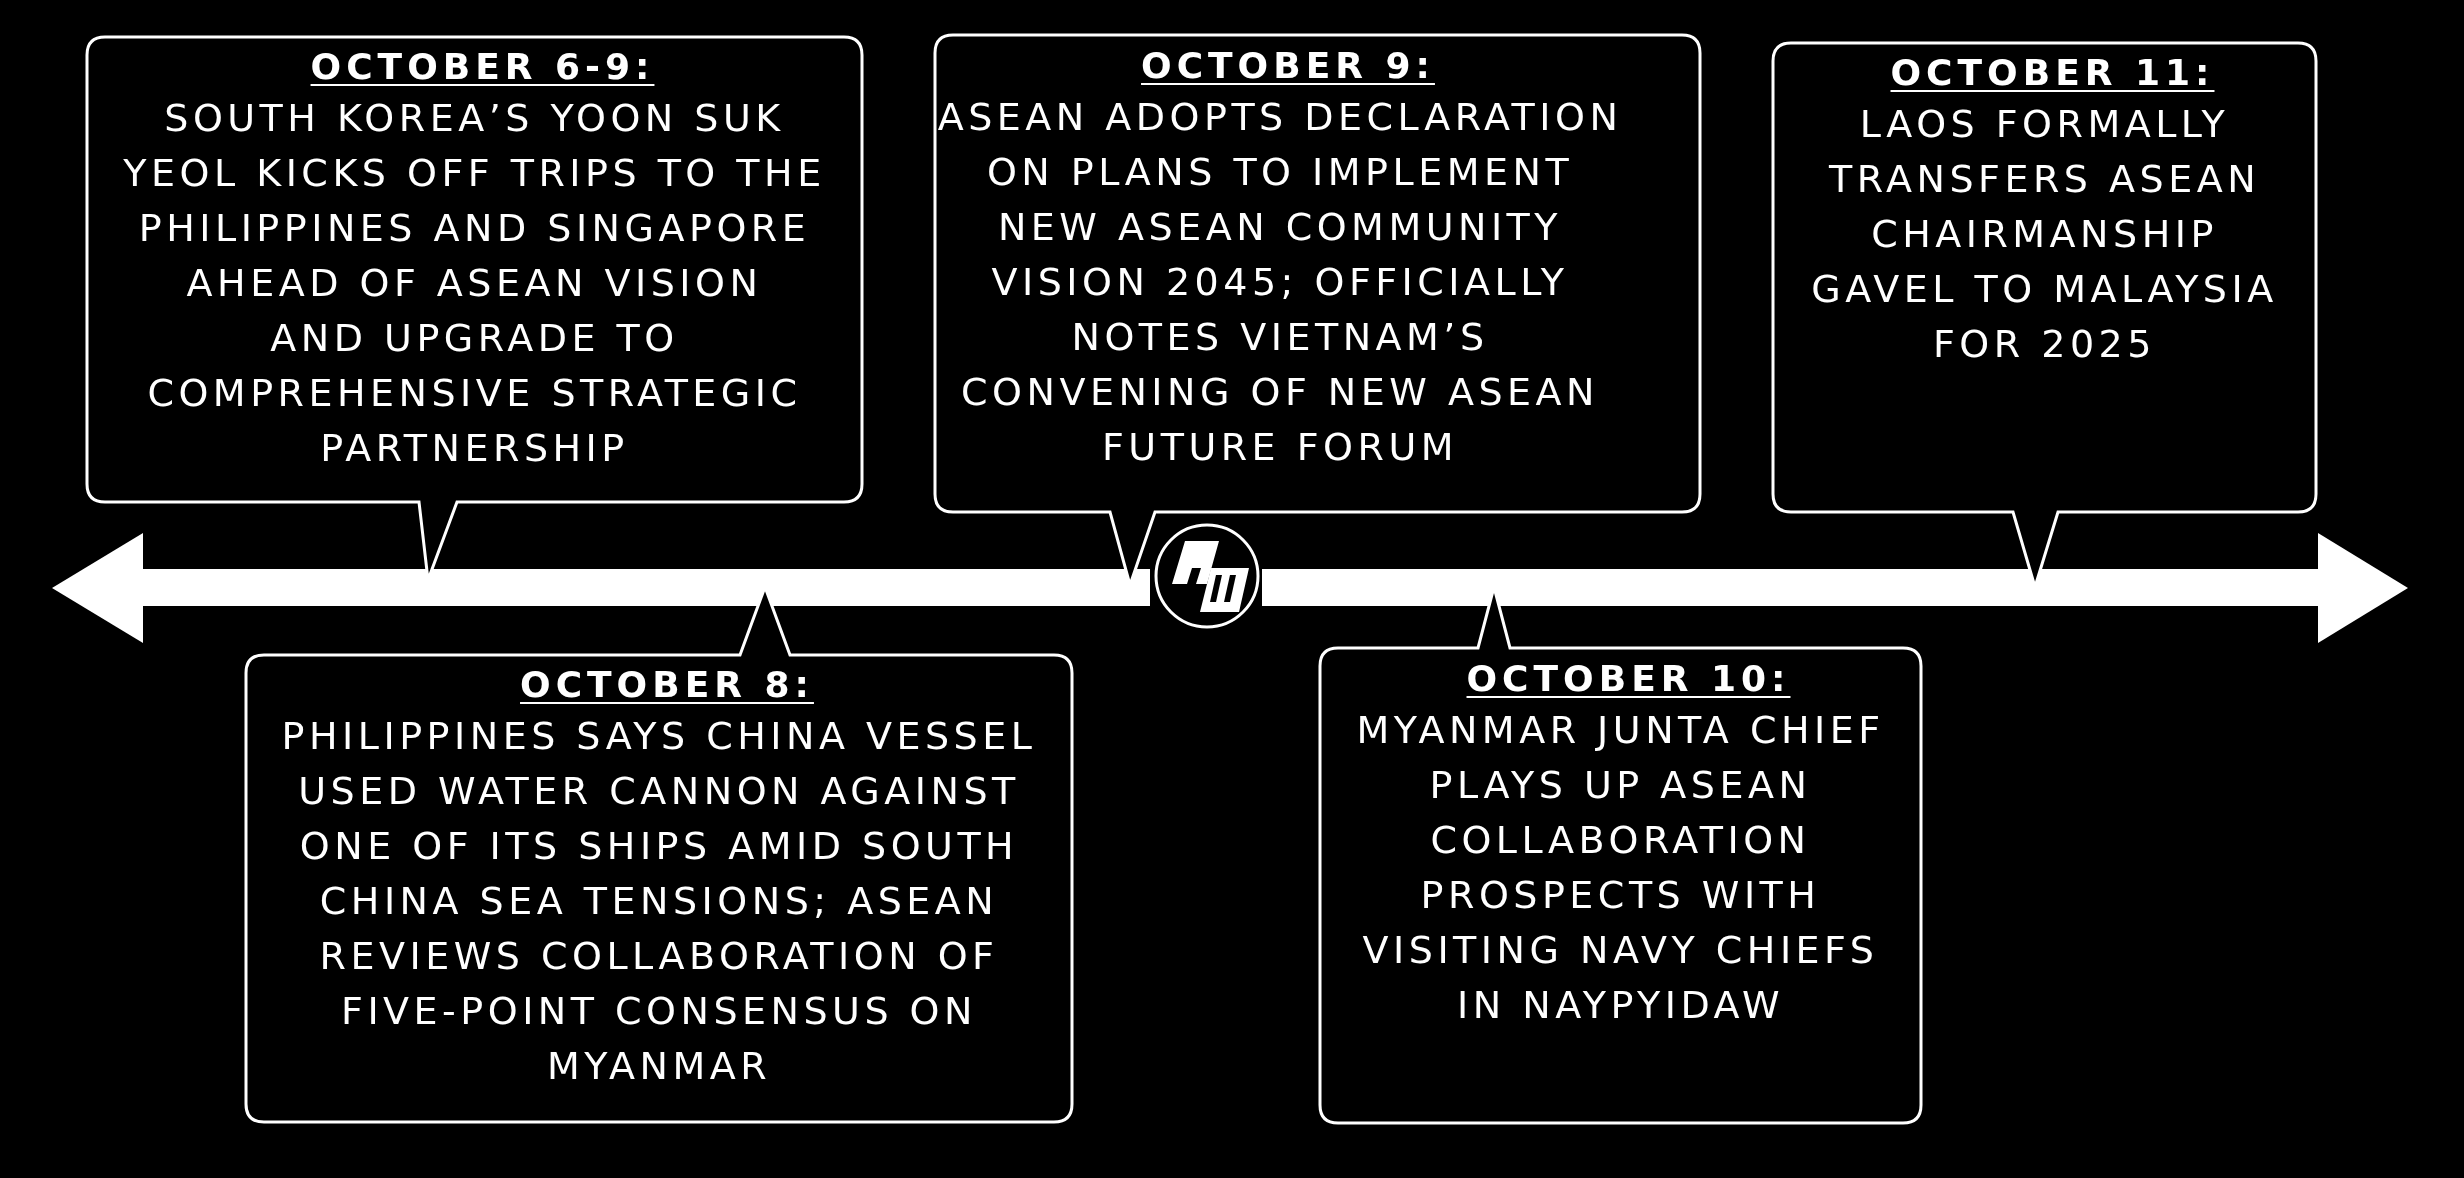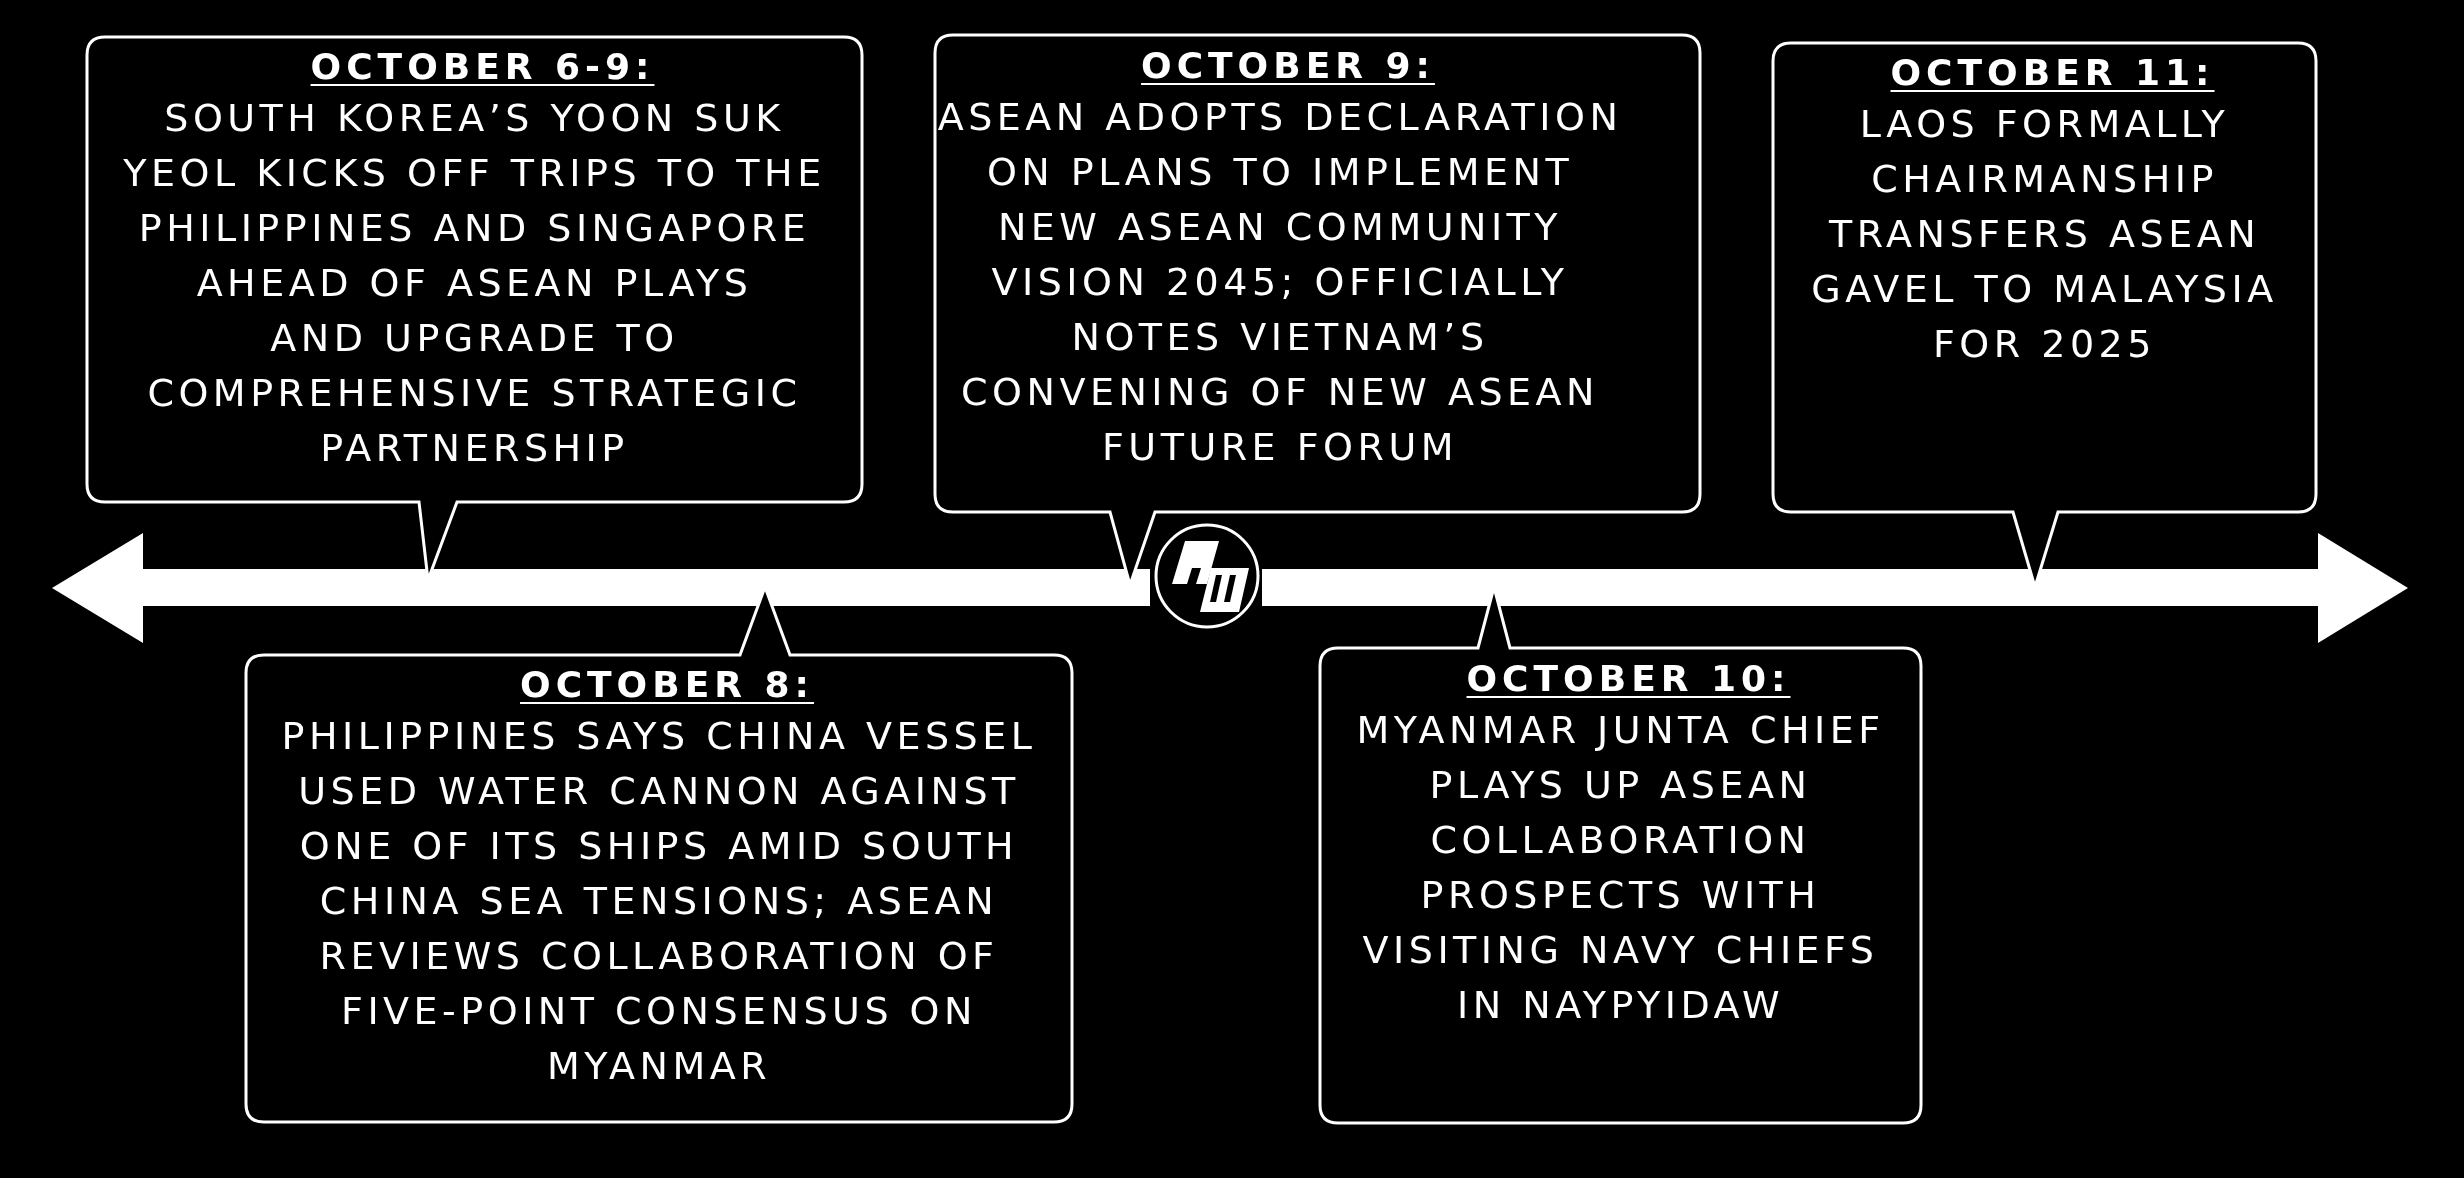--- a/index.html
+++ b/index.html
@@ -44,21 +44,21 @@
     <polygon points="1216,575 1222,575 1216,602 1210,602" fill="#000"></polygon>
     <polygon points="1230,575 1236,575 1230,602 1224,602" fill="#000"></polygon>
   </g>
 </svg>
 
 <div class="callout" style="left:87px; top:44px; width:775px;">
   <div class="date">OCTOBER 6-9:</div>
   <div class="body-line">SOUTH KOREA’S YOON SUK</div>
   <div class="body-line">YEOL KICKS OFF TRIPS TO THE</div>
   <div class="body-line">PHILIPPINES AND SINGAPORE</div>
-  <div class="body-line">AHEAD OF ASEAN PLAYS</div>
+  <div class="body-line">AHEAD OF ASEAN VISION</div>
   <div class="body-line">AND UPGRADE TO</div>
   <div class="body-line">COMPREHENSIVE STRATEGIC</div>
   <div class="body-line">PARTNERSHIP</div>
 </div>
 
 <div class="callout" style="left:246px; top:662px; width:826px;">
   <div class="date">OCTOBER 8:</div>
   <div class="body-line">PHILIPPINES SAYS CHINA VESSEL</div>
   <div class="body-line">USED WATER CANNON AGAINST</div>
   <div class="body-line">ONE OF ITS SHIPS AMID SOUTH</div>
@@ -85,17 +85,17 @@
   <div class="body-line">PLAYS UP ASEAN</div>
   <div class="body-line">COLLABORATION</div>
   <div class="body-line">PROSPECTS WITH</div>
   <div class="body-line">VISITING NAVY CHIEFS</div>
   <div class="body-line">IN NAYPYIDAW</div>
 </div>
 
 <div class="callout" style="left:1773px; top:50px; width:543px;">
   <div class="date">OCTOBER 11:</div>
   <div class="body-line">LAOS FORMALLY</div>
+  <div class="body-line">TRANSFERS ASEAN</div>
   <div class="body-line">CHAIRMANSHIP</div>
-  <div class="body-line">TRANSFERS ASEAN</div>
   <div class="body-line">GAVEL TO MALAYSIA</div>
   <div class="body-line">FOR 2025</div>
 </div>
 
 </body></html>

